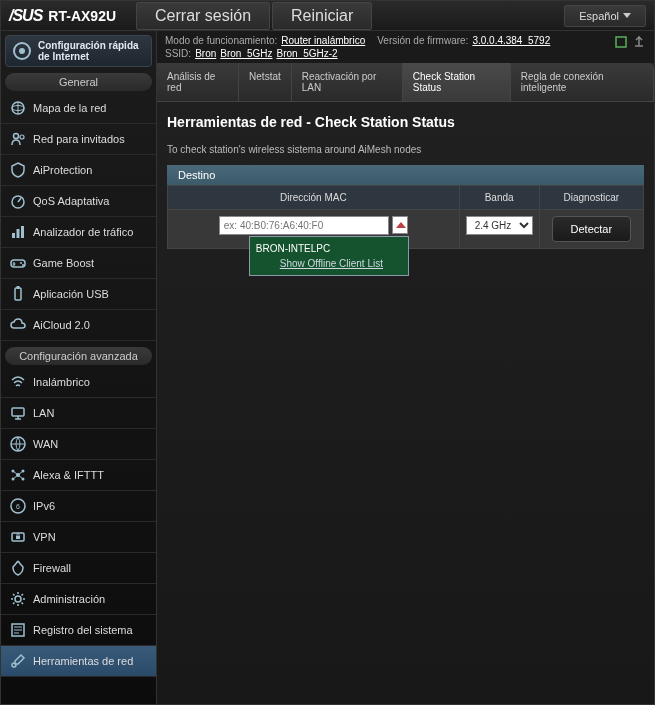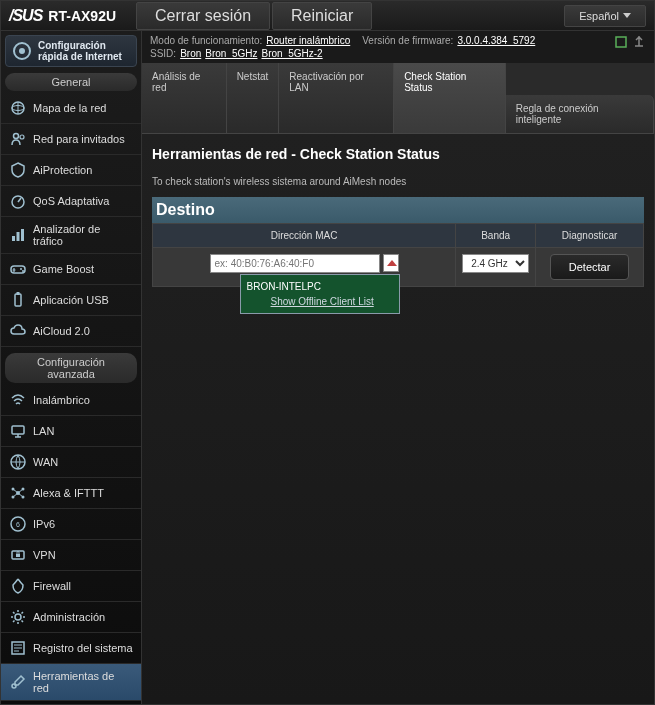--- a/index.html
+++ b/index.html
@@ -6,42 +6,42 @@
 body { font-family: Arial, sans-serif; font-size: 11px; background: #000; width: 655px; height: 705px; overflow: hidden; color: #fff; }
 .container { display: flex; flex-direction: column; height: 100%; background: linear-gradient(to bottom, #1a1a1a, #0a0a0a); border: 1px solid #333; }
 .topbar { display: flex; align-items: center; padding: 4px 8px; background: linear-gradient(to bottom, #2a2a2a, #1a1a1a); border-bottom: 1px solid #333; height: 30px; }
 .logo { display: flex; align-items: center; gap: 6px; text-align: right; }
 .logo-asus { color: #fff; font-weight: bold; font-size: 16px; font-style: italic; letter-spacing: -1px; }
 .logo-model { color: #fff; font-size: 14px; font-weight: bold; }
 .top-buttons { display: flex; gap: 2px; margin-left: 20px; }
 .top-btn { background: linear-gradient(to bottom, #3a3a3a, #2a2a2a); border: 1px solid #444; color: #ddd; padding: 4px 18px; font-size: 16px; cursor: pointer; border-radius: 2px; }
 .lang-btn { margin-left: auto; background: linear-gradient(to bottom, #3a3a3a, #2a2a2a); border: 1px solid #444; color: #ddd; padding: 4px 14px; font-size: 11px; cursor: pointer; border-radius: 2px; display: flex; align-items: center; gap: 4px; }
 .main { display: flex; flex: 1; overflow: hidden; }
-.sidebar { width: 141px; background: linear-gradient(to bottom, #1c1c1c, #0c0c0c); border-right: 1px solid #333; overflow-y: auto; }
+.sidebar { width: 156px; background: linear-gradient(to bottom, #1c1c1c, #0c0c0c); border-right: 1px solid #333; overflow-y: auto; }
 .quick { margin: 4px; background: linear-gradient(to bottom, #2e3640, #1e2630); border: 1px solid #3a4450; border-radius: 4px; padding: 4px 6px; display: flex; align-items: center; gap: 6px; }
 .quick-icon { width: 20px; height: 20px; }
 .quick-text { font-size: 10px; font-weight: bold; color: #e0e8f0; line-height: 1.1; }
 .section-label { margin: 6px 4px 2px; background: linear-gradient(to bottom, #3a3a3a, #2a2a2a); border-radius: 10px; padding: 3px 8px; text-align: center; font-size: 11px; color: #ccc; }
 .nav-item { display: flex; align-items: center; gap: 6px; padding: 6px 8px; border-bottom: 1px solid #2a2a2a; cursor: pointer; font-size: 11px; color: #ddd; }
 .nav-item.active { background: linear-gradient(to bottom, #3a5a7a, #2a4a6a); }
 .nav-icon { width: 18px; height: 18px; flex-shrink: 0; display: flex; align-items: center; justify-content: center; }
 .nav-label { line-height: 1.1; }
 .content { flex: 1; display: flex; flex-direction: column; background: #1a1a1a; overflow: hidden; }
 .info-bar { padding: 4px 8px; font-size: 10px; color: #aaa; display: flex; flex-direction: column; gap: 2px; position: relative; }
 .info-row { display: flex; gap: 4px; align-items: center; }
 .info-val { color: #fff; text-decoration: underline; }
 .status-icons { position: absolute; right: 8px; top: 4px; display: flex; gap: 4px; }
 .tabs { display: flex; border-bottom: 1px solid #444; background: #2a2a2a; }
 .tab { padding: 8px 10px; font-size: 10px; color: #ccc; cursor: pointer; border-right: 1px solid #444; background: linear-gradient(to bottom, #3a3a3a, #2a2a2a); }
 .tab.active { background: linear-gradient(to bottom, #4a4a4a, #3a3a3a); color: #fff; }
-.tab:last-child { border-radius: 0 6px 0 0; margin-top: 32px; }
+.tab:last-child { border-radius: 0 6px 0 0; }
 .page { padding: 12px 10px; flex: 1; background: linear-gradient(to bottom, #202020, #181818); overflow: auto; }
 .page-title { font-size: 14px; font-weight: bold; color: #fff; margin-bottom: 14px; }
 .page-desc { font-size: 10px; color: #bbb; margin-bottom: 10px; }
-.section-hdr { background: linear-gradient(to bottom, #4a6a7a, #3a5a6a); padding: 4px 4px; font-size: 16px; font-weight: bold; color: #fff; }
+.section-hdr { background: linear-gradient(to bottom, #4a6a7a, #3a5a6a); padding: 4px 11px; font-size: 11px; font-weight: normal; color: #fff; }
 .table { width: 100%; border-collapse: collapse; }
 .table th { background: #2e3640; color: #ddd; font-size: 10px; font-weight: normal; padding: 6px; text-align: center; border: 1px solid #444; }
 .table td { padding: 6px; text-align: center; border: 1px solid #444; background: #383838; vertical-align: top; }
 .mac-input-wrap { position: relative; display: inline-block; }
 .mac-input { width: 170px; padding: 3px 4px; font-size: 10px; background: #fff; border: 1px solid #888; color: #333; }
 .drop-arrow { display: inline-block; width: 16px; height: 18px; background: #fff; border: 1px solid #888; vertical-align: top; cursor: pointer; position: relative; }
 .drop-arrow::after { content: ""; position: absolute; left: 3px; top: 5px; border-left: 5px solid transparent; border-right: 5px solid transparent; border-bottom: 6px solid #c04040; }
 .dropdown { position: absolute; left: 30px; top: 20px; background: #14532d; border: 1px solid #8a9aaa; padding: 4px 6px; font-size: 10px; color: #fff; min-width: 160px; text-align: left; z-index: 10; }
 .dropdown .dd-item1 { color: #fff; padding: 2px 0; }
 .dropdown .dd-item2 { color: #cfd8e0; padding: 2px 0 2px 24px; text-decoration: underline; }

